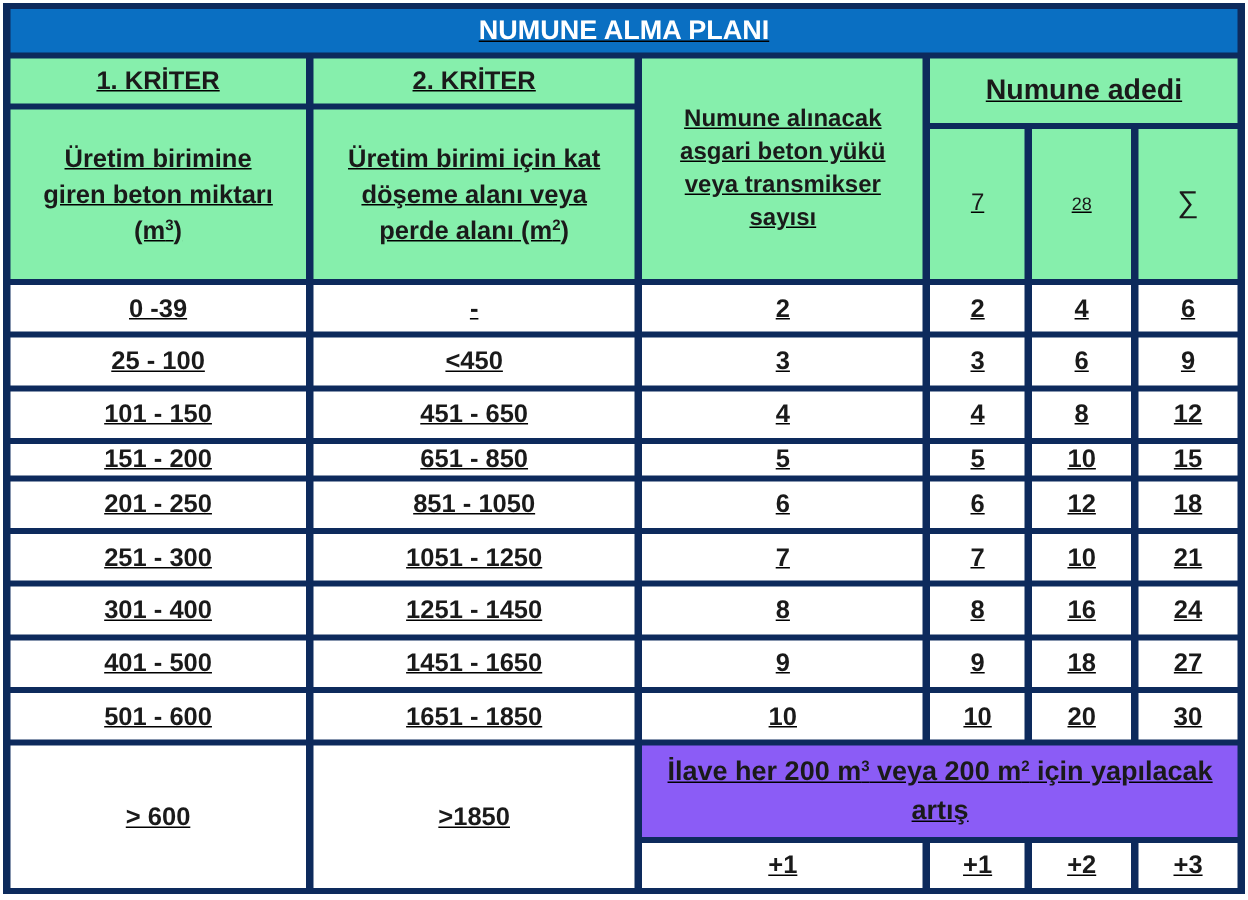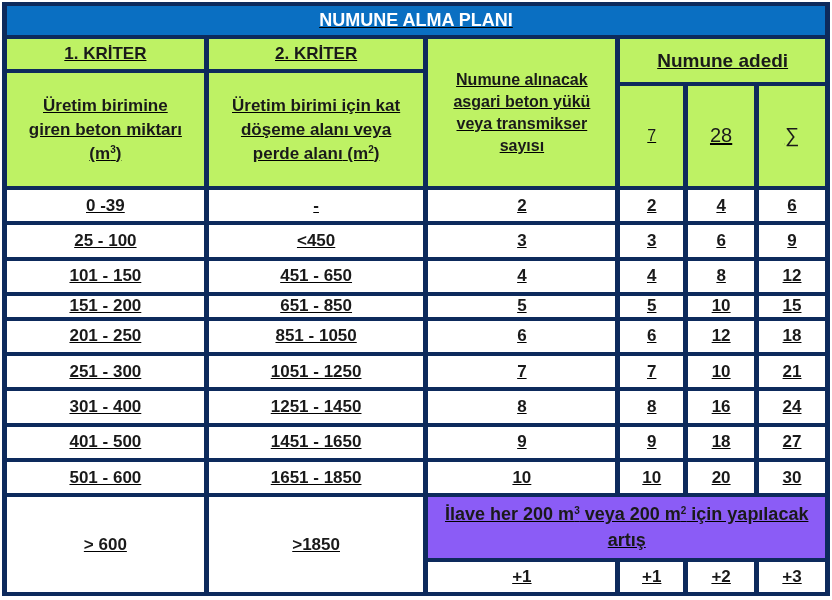--- a/index.html
+++ b/index.html
@@ -2,21 +2,21 @@
 <html><head>
 <meta charset="utf-8">
 <style>
   html, body { margin:0; padding:0; background:#ffffff; }
   body { width:832px; height:600px; overflow:hidden; font-family:"Liberation Sans", "DejaVu Sans", sans-serif; }
   .wrap { position:absolute; left:2px; top:2px; width:828px; height:594px; background:#0d2a5c; }
   table { position:absolute; left:3px; top:2px; border-collapse:separate; border-spacing:5px 4px; margin:-4px -5px; }
   .tbl { position:absolute; left:0; top:0; width:828px; height:594px;text-decoration:underline; }
   td { padding:0; text-align:center; vertical-align:middle; color:#1a1a1a; font-weight:bold; font-size:17px; background:#ffffff; }
   td.title { background:#0a6fc2; color:#ffffff; font-size:18px; height:28px; }
-  td.hdr { background:#bef264; }
+  td.hdr { background:#86efac; }
   td.hdr-big { font-size:17px; line-height:24px; }
   td.hdr-small { font-size:16px; line-height:22px; }
   td.foot-hdr { background:#8b5cf6; font-size:18px; line-height:26px; }
   sup { font-size:10px; vertical-align:6px; line-height:0; }
 </style>
 </head>
 <body>
 
 <div class="wrap">
   <table class="tbl" style="left:0;top:0;margin:0;border-spacing:5px 4px;width:828px;height:594px;">
@@ -45,21 +45,21 @@
         <span>Üretim birimine giren beton miktarı</span><br>
         <span><span>(m</span><sup>3</sup><span>)</span></span>
       </td>
       <td class="hdr hdr-big" rowspan="2" style="padding:0 16px;">
         <span>Üretim birimi için kat döşeme alanı veya perde alanı</span>
         <span><span>(m</span><sup>2</sup><span>)</span></span>
       </td>
     </tr>
     <tr style="height:96px">
       <td class="hdr" style="font-weight:normal;font-size:16px;">7</td>
-      <td class="hdr" style="font-weight:normal;font-size:20px;">28</td>
+      <td class="hdr" style="font-weight:normal;font-size:12px;">28</td>
       <td class="hdr" style="font-weight:normal;font-size:20px;">∑</td>
     </tr>
 
     <tr style="height:30px">
       <td>0 -39</td>
       <td>-</td>
       <td>2</td>
       <td>2</td>
       <td>4</td>
       <td>6</td>

